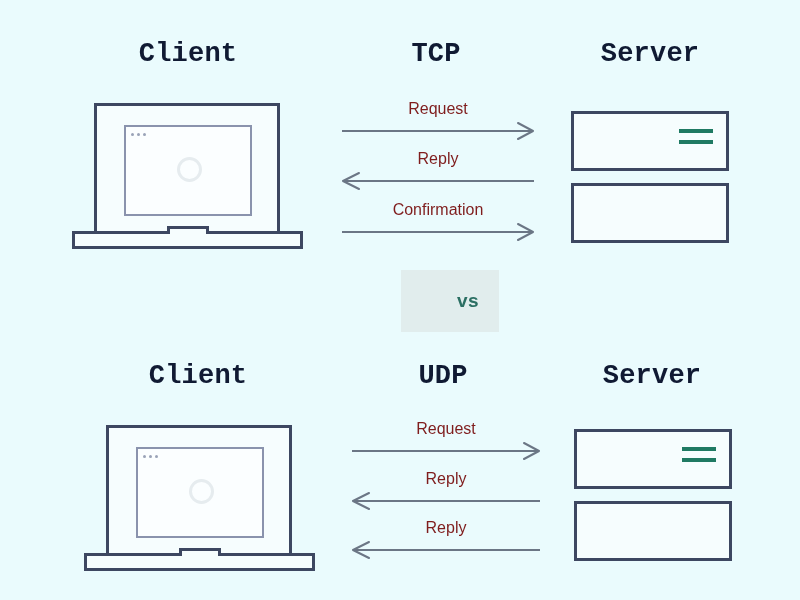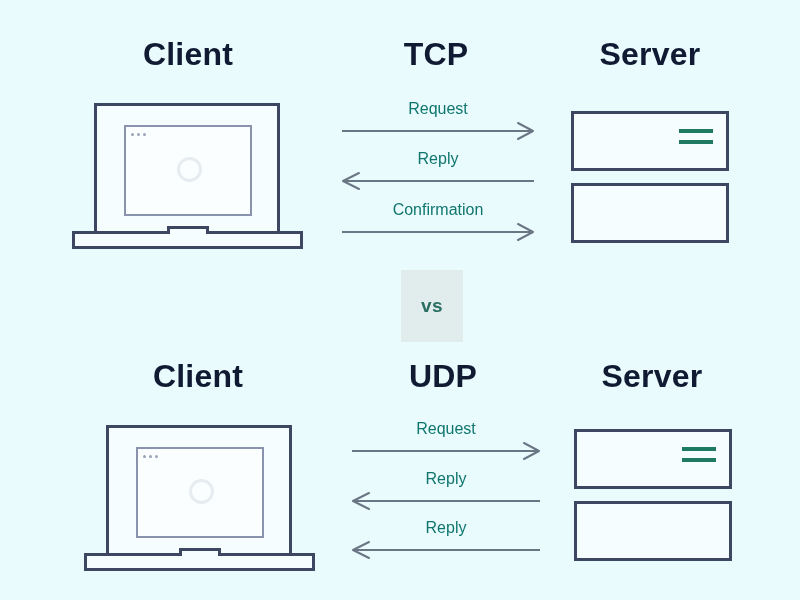--- a/index.html
+++ b/index.html
@@ -24,21 +24,21 @@
 
   
   .heading {
     position: absolute;
     font-weight: bold;
     color: #101a33;
     text-align: center;
     white-space: nowrap;
     letter-spacing: 0.2px;
   }
-  .heading.size-lg { font-size: 32px; line-height: 32px; }
+  .heading.size-lg { font-size: 27px; line-height: 32px; font-family: Liberation Mono, monospace; }
 
   .h-client-tcp { left: 88px;  top: 38px;  width: 200px; }
   .h-tcp        { left: 336px; top: 38px;  width: 200px; text-align: center; }
   .h-server-tcp { left: 550px; top: 38px;  width: 200px; }
 
   .h-client-udp { left: 98px;  top: 360px; width: 200px; }
   .h-udp        { left: 343px; top: 360px; width: 200px; }
   .h-server-udp { left: 552px; top: 360px; width: 200px; }
 
   
@@ -143,21 +143,21 @@
   .server-udp { left: 574px; top: 429px; width: 158px; height: 132px; }
 
   
   .flow { position: absolute; }
   .msg { position: absolute; width: 100%; }
   .msg .label {
     position: absolute;
     width: 100%;
     text-align: center;
     font-size: 16px;
-    color: #0f766e;
+    color: #7f1d1d;
     white-space: nowrap;
     top: 0;
     left: 0;
   }
   .msg .line-wrap {
     position: absolute;
     left: 0;
     top: 22px;
     width: 100%;
     height: 18px;
@@ -173,29 +173,30 @@
   .flow-udp .m1 { top: 0px; }
   .flow-udp .m2 { top: 50px; }
   .flow-udp .m3 { top: 99px; }
 
   
   .vs-badge {
     position: absolute;
     left: 401px;
     top: 270px;
     width: 62px;
-    height: 72px;
+    height: 62px;
     background: #e1eded;
     display: flex;
     align-items: center;
     justify-content: center;
     font-size: 19px;
     font-weight: bold;
     color: #2b6f63;
     letter-spacing: 0.5px;
+    padding-left: 36px;
   }
 </style>
 </head>
 <body>
 
 <div id="stage">
 
   <div class="heading size-lg h-client-tcp">Client</div>
   <div class="heading size-lg h-tcp">TCP</div>
   <div class="heading size-lg h-server-tcp">Server</div>

